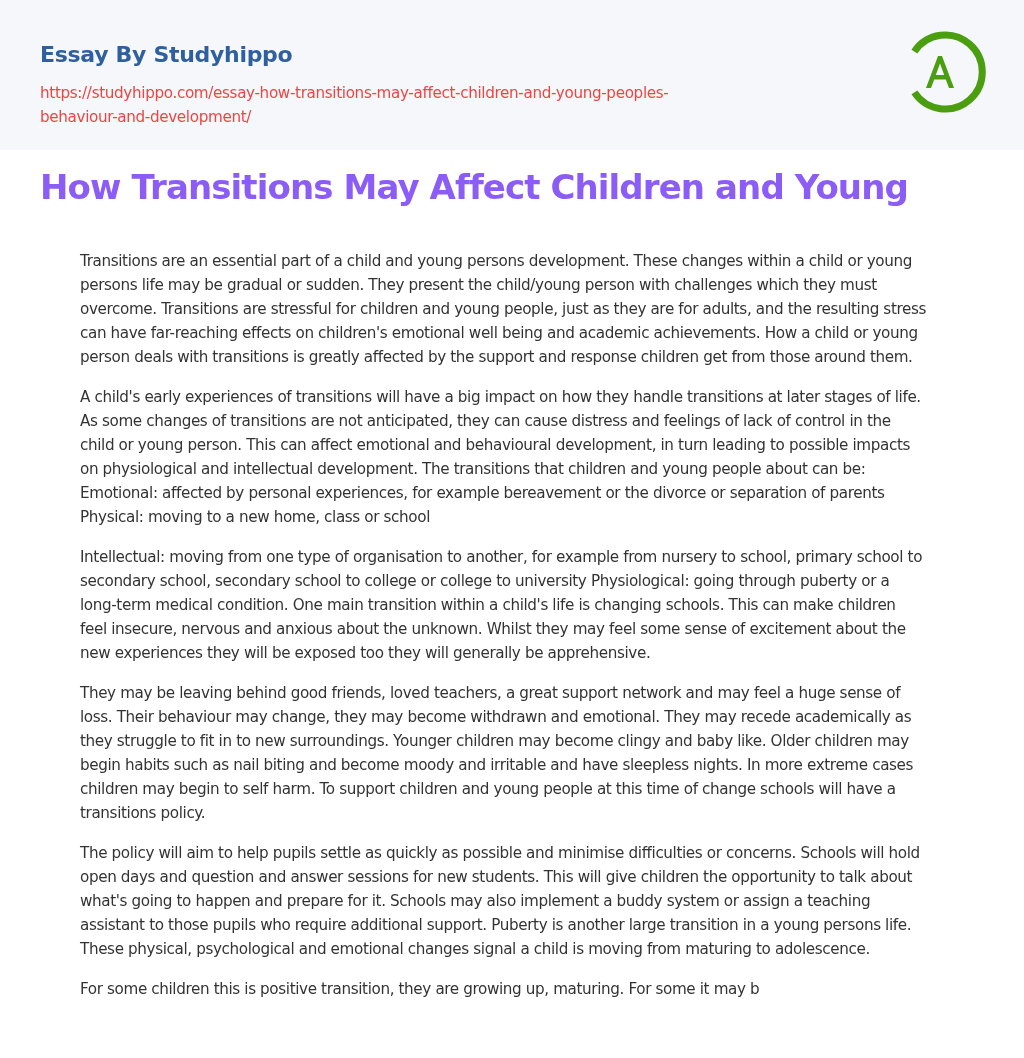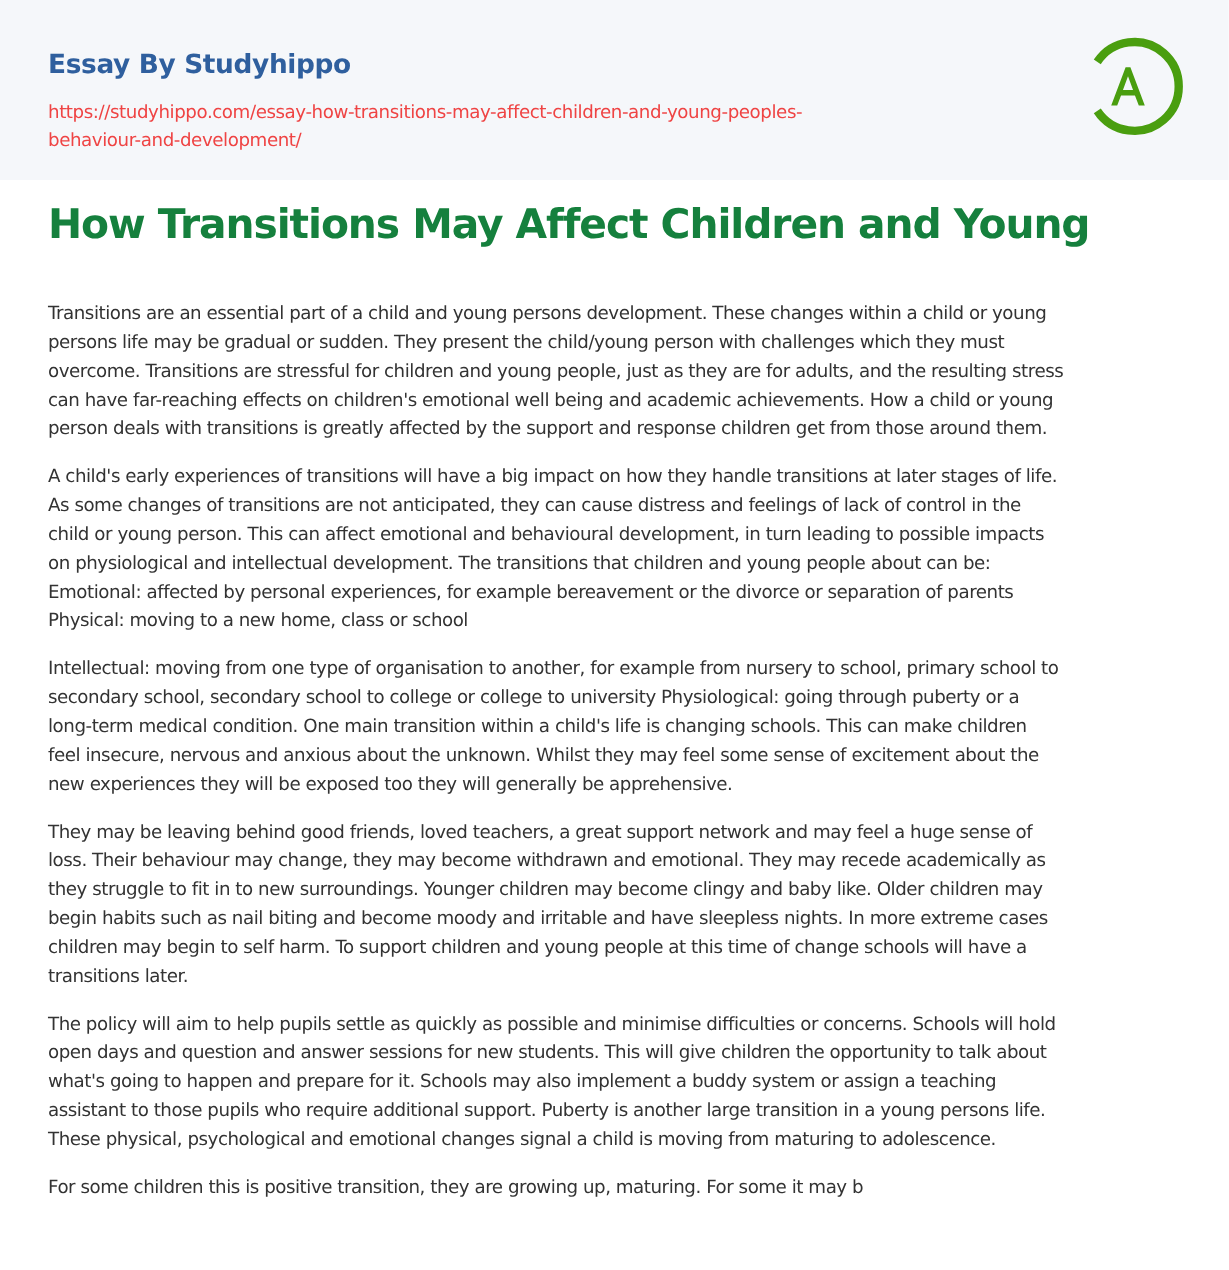--- a/index.html
+++ b/index.html
@@ -59,38 +59,38 @@
     .article-title {
       position: absolute;
       left: 40px;
       top: 170px;
       width: 960px;
       font-family: "DejaVu Sans", sans-serif;
       font-weight: bold;
       font-size: 34px;
       letter-spacing: -0.9px;
       line-height: 35px;
-      color: #15803d;
+      color: #8b5cf6;
     }
     .article-title .title-line { display: block; white-space: nowrap; }
 
     .article-body {
       position: absolute;
       left: 40px;
       top: 249px;
       width: 960px;
     }
     .para {
       margin-bottom: 16px;
       font-size: 15.2px;
       letter-spacing: -0.38px;
       line-height: 24px;
       color: #333333;
     }
-    .para .line { display: block; white-space: nowrap; }
+    .para .line { display: block; white-space: nowrap; margin-left: 40px; }
   </style>
 </head>
 <body>
 
 <header class="header">
   <div class="brand-title">Essay By Studyhippo</div>
   <a class="source-url">
     <span class="url-line">https://studyhippo.com/essay-how-transitions-may-affect-children-and-young-peoples-</span>
     <span class="url-line">behaviour-and-development/</span>
   </a>
@@ -130,21 +130,21 @@
     <span class="line">long-term medical condition. One main transition within a child's life is changing schools. This can make children</span>
     <span class="line">feel insecure, nervous and anxious about the unknown. Whilst they may feel some sense of excitement about the</span>
     <span class="line">new experiences they will be exposed too they will generally be apprehensive.</span>
   </p>
   <p class="para">
     <span class="line">They may be leaving behind good friends, loved teachers, a great support network and may feel a huge sense of</span>
     <span class="line">loss. Their behaviour may change, they may become withdrawn and emotional. They may recede academically as</span>
     <span class="line">they struggle to fit in to new surroundings. Younger children may become clingy and baby like. Older children may</span>
     <span class="line">begin habits such as nail biting and become moody and irritable and have sleepless nights. In more extreme cases</span>
     <span class="line">children may begin to self harm. To support children and young people at this time of change schools will have a</span>
-    <span class="line">transitions later.</span>
+    <span class="line">transitions policy.</span>
   </p>
   <p class="para">
     <span class="line">The policy will aim to help pupils settle as quickly as possible and minimise difficulties or concerns. Schools will hold</span>
     <span class="line">open days and question and answer sessions for new students. This will give children the opportunity to talk about</span>
     <span class="line">what's going to happen and prepare for it. Schools may also implement a buddy system or assign a teaching</span>
     <span class="line">assistant to those pupils who require additional support. Puberty is another large transition in a young persons life.</span>
     <span class="line">These physical, psychological and emotional changes signal a child is moving from maturing to adolescence.</span>
   </p>
   <p class="para">
     <span class="line">For some children this is positive transition, they are growing up, maturing. For some it may b</span>

